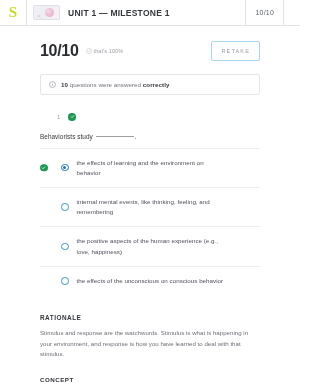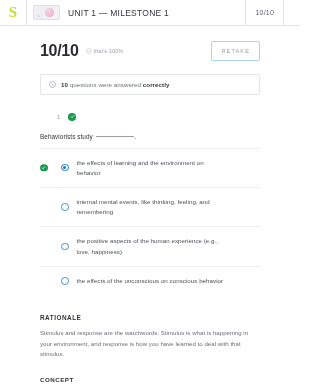--- a/index.html
+++ b/index.html
@@ -41,21 +41,21 @@
     width: 9px; height: 9px; border-radius: 50%;
     background: radial-gradient(circle at 35% 35%, #f6d7e4 0%, #ecbcd4 55%, #d9a8c6 100%);
   }
   .thumb-dot {
     position: absolute; left: 3px; top: 9px;
     width: 3px; height: 2px; border-radius: 1px;
     background: #d8dbe3;
   }
   .unit-title {
     margin-left: 8px;
-    font-size: 8.5px; font-weight: 400; letter-spacing: 0.25px;
+    font-size: 8.5px; font-weight: 700; letter-spacing: 0.25px;
     color: #34373c; white-space: nowrap;
   }
   .spacer { flex: 1; }
   .score-cell {
     height: 26px; display: flex; align-items: center;
     padding: 0 9px;
     border-left: 1px solid #e3e3e5;
     border-right: 1px solid #e3e3e5;
     font-size: 7px; color: #5e626b; letter-spacing: .2px;
   }

